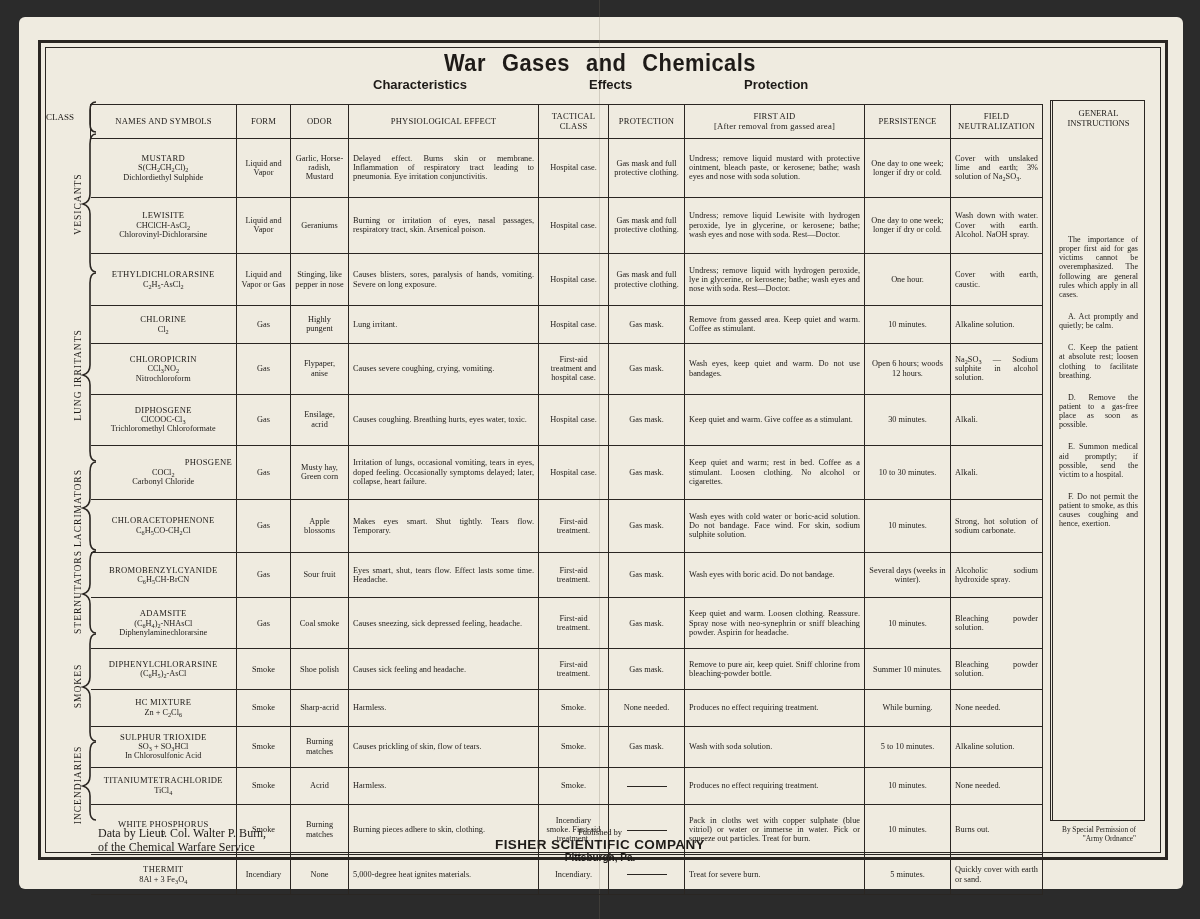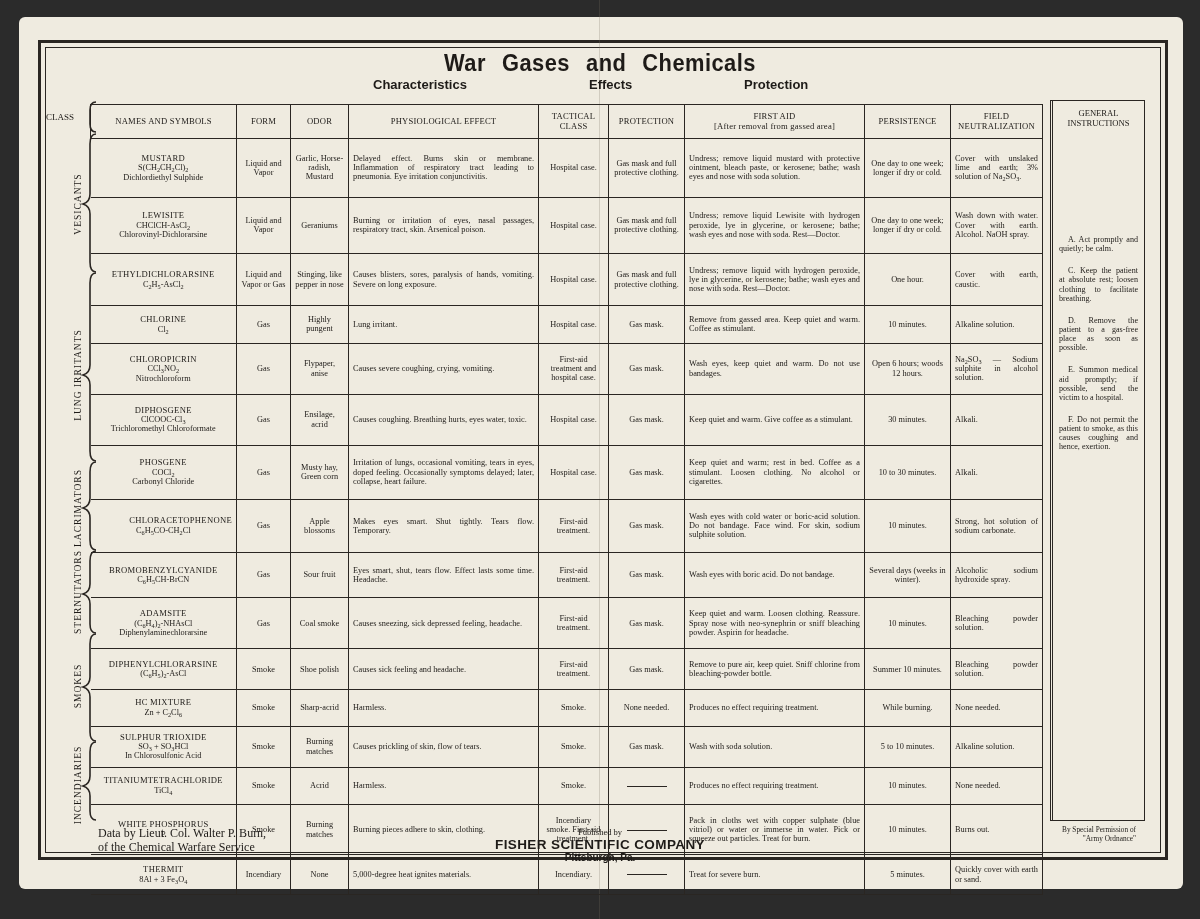--- a/index.html
+++ b/index.html
@@ -181,36 +181,36 @@
         <td class="c">Ensilage, acrid</td>
         <td class="j">Causes coughing. Breathing hurts, eyes water, toxic.</td>
         <td class="c">Hospital case.</td>
         <td class="c">Gas mask.</td>
         <td class="j">Keep quiet and warm. Give coffee as a stimulant.</td>
         <td class="c">30 minutes.</td>
         <td class="j">Alkali.</td>
       </tr>
       <tr style="height: 49px;">
         <td class="c first">
-          <span class="name" style="display: block;">PHOSGENE</span>
+          <span class="name" style="display: block; text-align: right;">PHOSGENE</span>
           <span class="" style="display: block;">COCl<sub>2</sub></span>
           <span class="" style="display: block;">Carbonyl Chloride</span>
         </td>
         <td class="c">Gas</td>
         <td class="c">Musty hay, Green corn</td>
         <td class="j">Irritation of lungs, occasional vomiting, tears in eyes, doped feeling. Occasionally symptoms delayed; later, collapse, heart failure.</td>
         <td class="c">Hospital case.</td>
         <td class="c">Gas mask.</td>
         <td class="j">Keep quiet and warm; rest in bed. Coffee as a stimulant. Loosen clothing. No alcohol or cigarettes.</td>
         <td class="c">10 to 30 minutes.</td>
         <td class="j">Alkali.</td>
       </tr>
       <tr style="height: 48px;">
         <td class="c first">
-          <span class="name" style="display: block; text-align: right;">CHLORACETOPHENONE</span>
+          <span class="name" style="display: block;">CHLORACETOPHENONE</span>
           <span class="" style="display: block;">C<sub>6</sub>H<sub>5</sub>CO-CH<sub>2</sub>Cl</span>
         </td>
         <td class="c">Gas</td>
         <td class="c">Apple blossoms</td>
         <td class="j">Makes eyes smart. Shut tightly. Tears flow. Temporary.</td>
         <td class="c">First-aid treatment.</td>
         <td class="c">Gas mask.</td>
         <td class="j">Wash eyes with cold water or boric-acid solution. Do not bandage. Face wind. For skin, sodium sulphite solution.</td>
         <td class="c">10 minutes.</td>
         <td class="j">Strong, hot solution of sodium carbonate.</td>
@@ -328,20 +328,21 @@
         <td class="j">Treat for severe burn.</td>
         <td class="c">5 minutes.</td>
         <td class="j">Quickly cover with earth or sand.</td>
       </tr>
     </tbody>
 </table>
 
 <div class="gen">
   <div class="gen-head">GENERAL INSTRUCTIONS</div>
   <div class="gen-body">
+    <p>The importance of proper first aid for gas victims cannot be overemphasized. The following are general rules which apply in all cases.</p>
     <p>A. Act promptly and quietly; be calm.</p>
     <p>C. Keep the patient at absolute rest; loosen clothing to facilitate breathing.</p>
     <p>D. Remove the patient to a gas-free place as soon as possible.</p>
     <p>E. Summon medical aid promptly; if possible, send the victim to a hospital.</p>
     <p>F. Do not permit the patient to smoke, as this causes coughing and hence, exertion.</p>
   </div>
 </div>
 
 <div class="footer-left">
   <div>Data by Lieut. Col. Walter P. Burn,</div>

